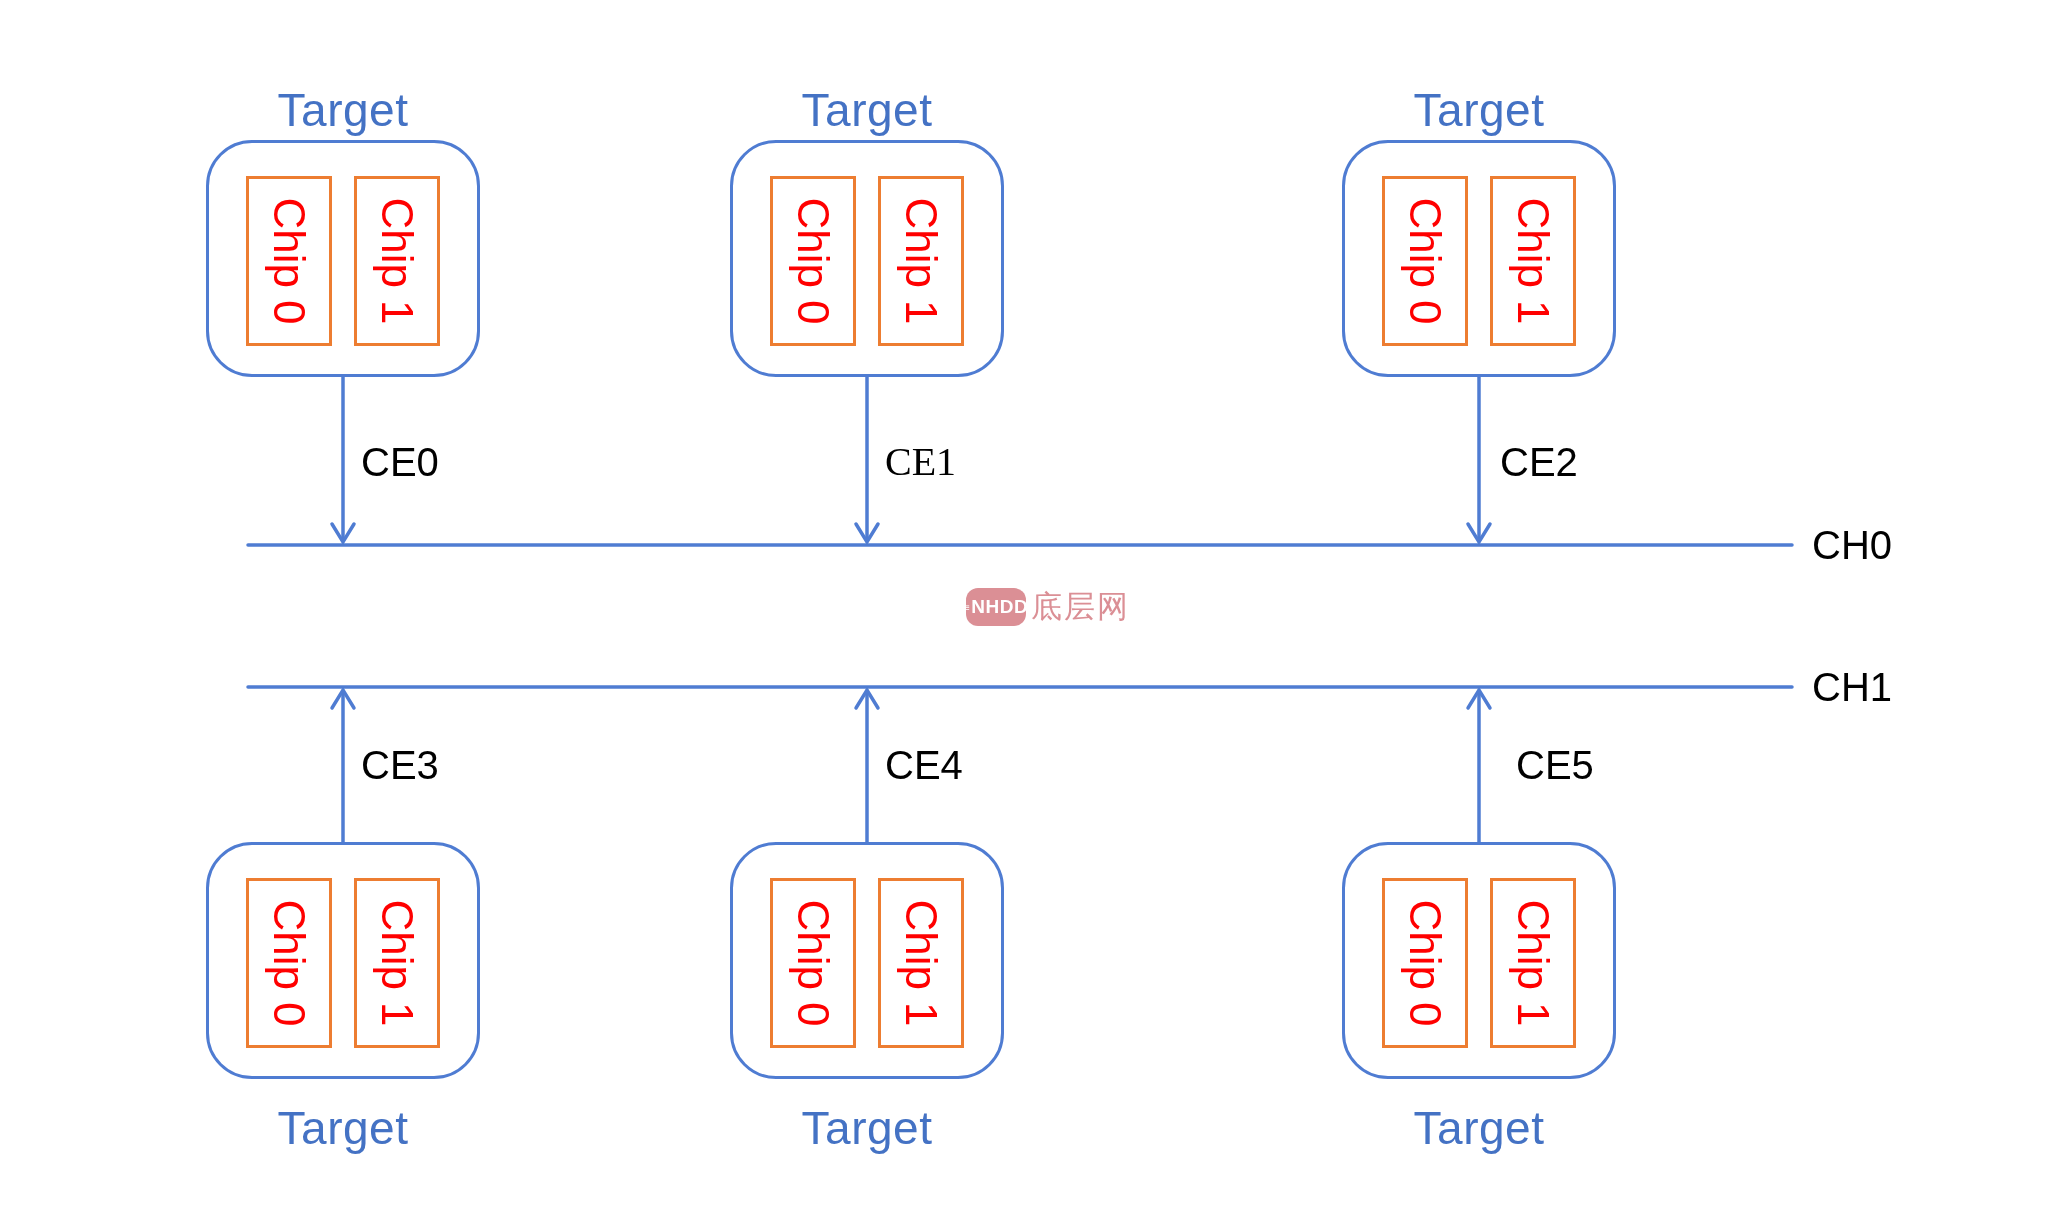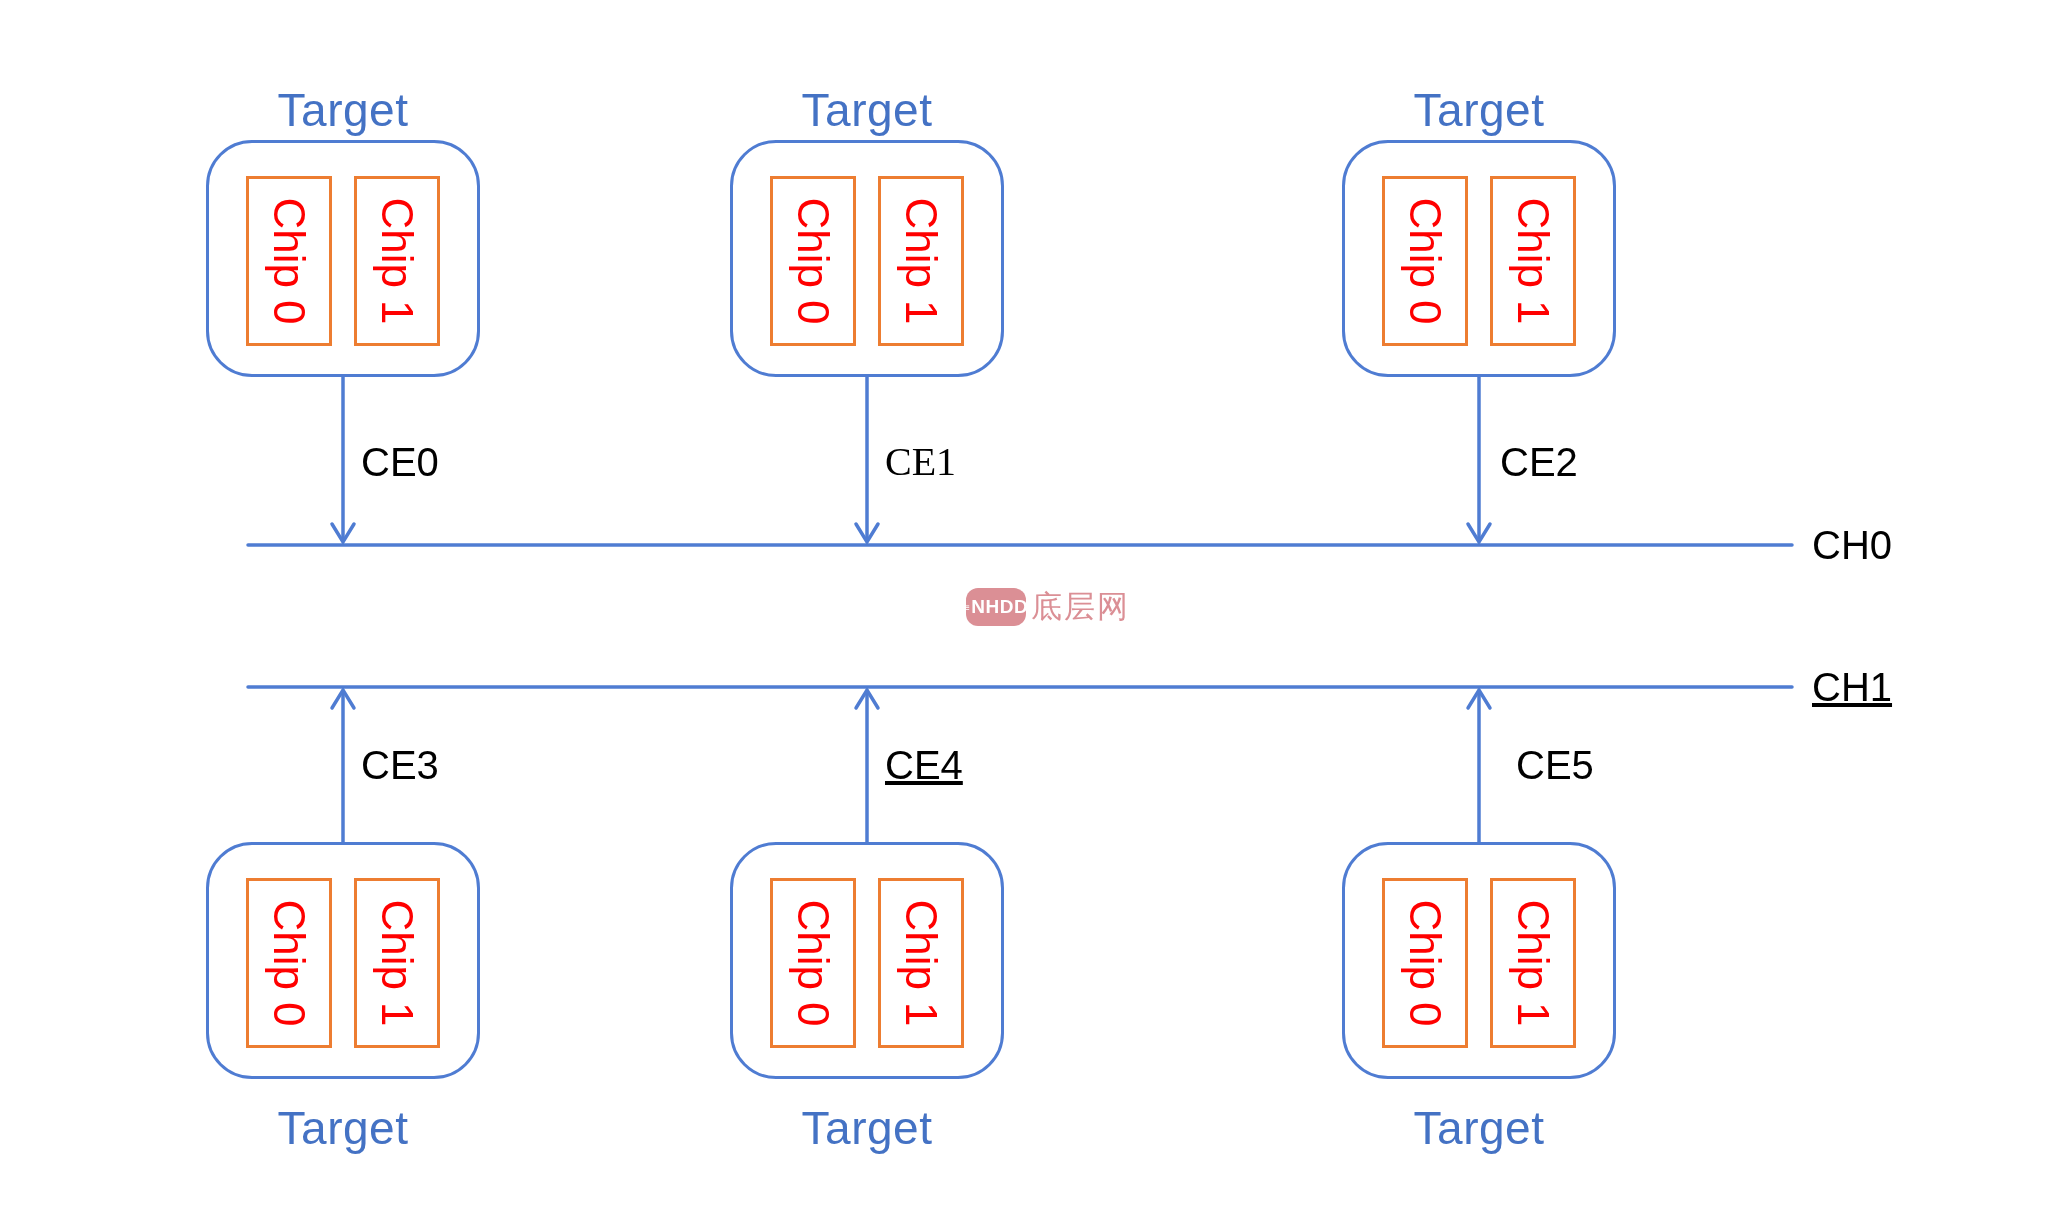--- a/index.html
+++ b/index.html
@@ -183,25 +183,25 @@
           </div>
       </div>
     </div>
     <div class="tlabel" style="top:1100px;">Target</div>
   </div>
 
   <div class="celabel" style="left:361px;top:434px;">CE0</div>
   <div class="celabel" style="left:885px;top:434px;font-family:Liberation Serif, serif;">CE1</div>
   <div class="celabel" style="left:1500px;top:434px;">CE2</div>
   <div class="celabel" style="left:361px;top:737px;">CE3</div>
-  <div class="celabel" style="left:885px;top:737px;text-decoration:underline;">CE4</div>
+  <div class="celabel" style="left:885px;top:737px;">CE4</div>
   <div class="celabel" style="left:1500px;top:737px;margin-left:16px;">CE5</div>
 
   <div class="chlabel" style="left:1812px;top:517px;">CH0</div>
-  <div class="chlabel" style="left:1812px;top:659px;text-decoration:underline;">CH1</div>
+  <div class="chlabel" style="left:1812px;top:659px;">CH1</div>
 
   <div class="watermark">
     <div class="wm-badge">
       <span class="bars">≡</span>
       <span>NHDD</span>
     </div>
     <div class="wm-cn">底层网</div>
   </div>
 
 </div>

